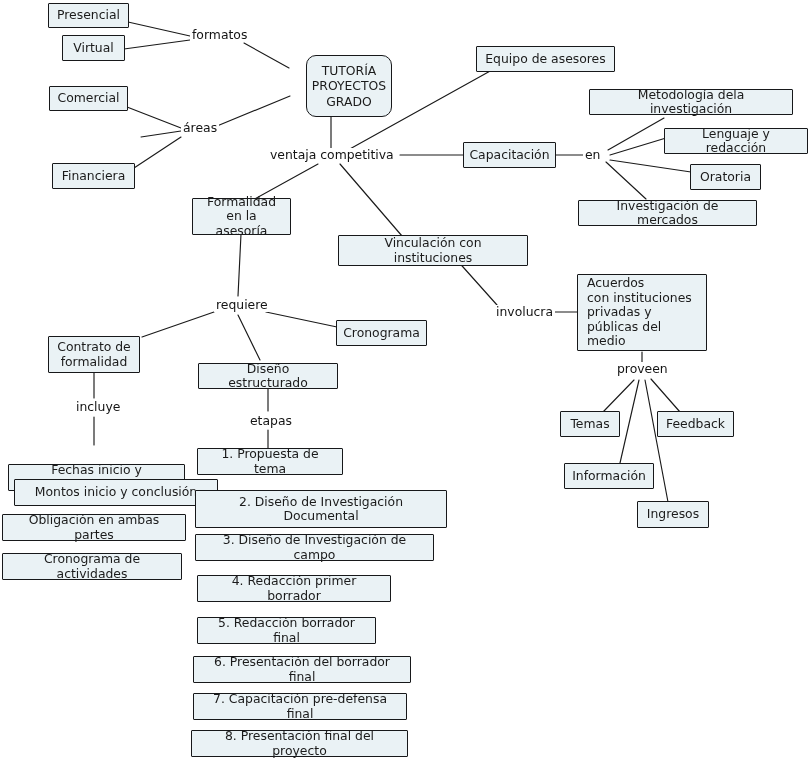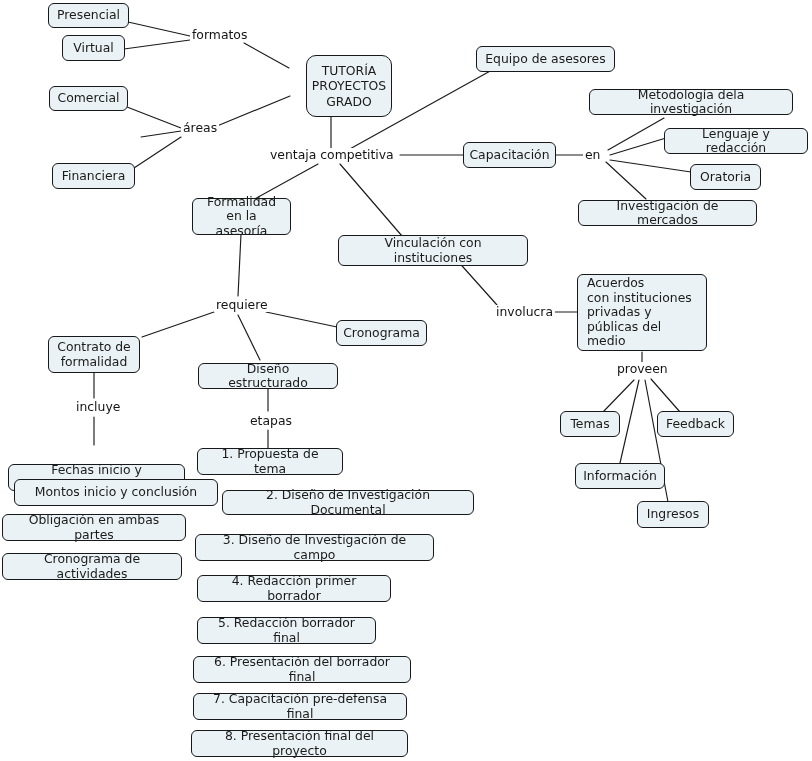--- a/index.html
+++ b/index.html
@@ -30,21 +30,21 @@
   #edge-layer line {
     stroke: #1a1a1a;
     stroke-width: 1.15;
     stroke-linecap: round;
   }
   .node {
     position: absolute;
     box-sizing: border-box;
     background: #eaf2f5;
     border: 1.3px solid #17181a;
-    border-radius: 6px;
+    border-radius: 1px;
     color: #1b1b1b;
     font-size: 12.4px;
     line-height: 14.4px;
     display: flex;
     align-items: center;
     justify-content: center;
     text-align: center;
     padding: 3px 8px;
     white-space: pre-line;
   }
@@ -162,31 +162,31 @@
   <div class="node" style="left:336px; top:320px; width:91px; height:26px;">Cronograma</div>
 
   <div class="node" style="left:48px; top:336px; width:92px; height:37px;">Contrato de
 formalidad</div>
   <div class="link-label" style="left:74px; top:400px;">incluye</div>
 
   <div class="node" style="left:198px; top:363px; width:140px; height:26px;">Diseño estructurado</div>
   <div class="link-label" style="left:248px; top:414px;">etapas</div>
 
   <div class="node" style="left:560px; top:411px; width:60px; height:26px;">Temas</div>
-  <div class="node" style="left:564px; top:463px; width:90px; height:26px;margin-left:11px;">Información</div>
+  <div class="node" style="left:564px; top:463px; width:90px; height:26px;">Información</div>
   <div class="node" style="left:657px; top:411px; width:77px; height:26px;">Feedback</div>
   <div class="node" style="left:637px; top:501px; width:72px; height:27px;">Ingresos</div>
 
   <div class="node" style="left:8px; top:444px; width:177px; height:27px;margin-top:20px;">Fechas inicio y conclusión</div>
   <div class="node" style="left:14px; top:479px; width:204px; height:27px;">Montos inicio y conclusión</div>
   <div class="node" style="left:2px; top:514px; width:184px; height:27px;">Obligación en ambas partes</div>
   <div class="node" style="left:2px; top:553px; width:180px; height:27px;">Cronograma de actividades</div>
 
   <div class="node" style="left:197px; top:448px; width:146px; height:27px;">1. Propuesta de tema</div>
-  <div class="node" style="left:195px; top:490px; width:252px; height:25px;margin-left:27px;">2. Diseño de Investigación Documental</div>
+  <div class="node" style="left:195px; top:490px; width:252px; height:38px;">2. Diseño de Investigación Documental</div>
   <div class="node" style="left:195px; top:534px; width:239px; height:27px;">3. Diseño de Investigación de campo</div>
   <div class="node" style="left:197px; top:575px; width:194px; height:27px;">4. Redacción primer borrador</div>
   <div class="node" style="left:197px; top:617px; width:179px; height:27px;">5. Redacción borrador final</div>
   <div class="node" style="left:193px; top:656px; width:218px; height:27px;">6. Presentación del borrador final</div>
   <div class="node" style="left:193px; top:693px; width:214px; height:27px;">7. Capacitación pre-defensa final</div>
   <div class="node" style="left:191px; top:730px; width:217px; height:27px;">8. Presentación final del proyecto</div>
 
 </div>
 
 </body></html>

